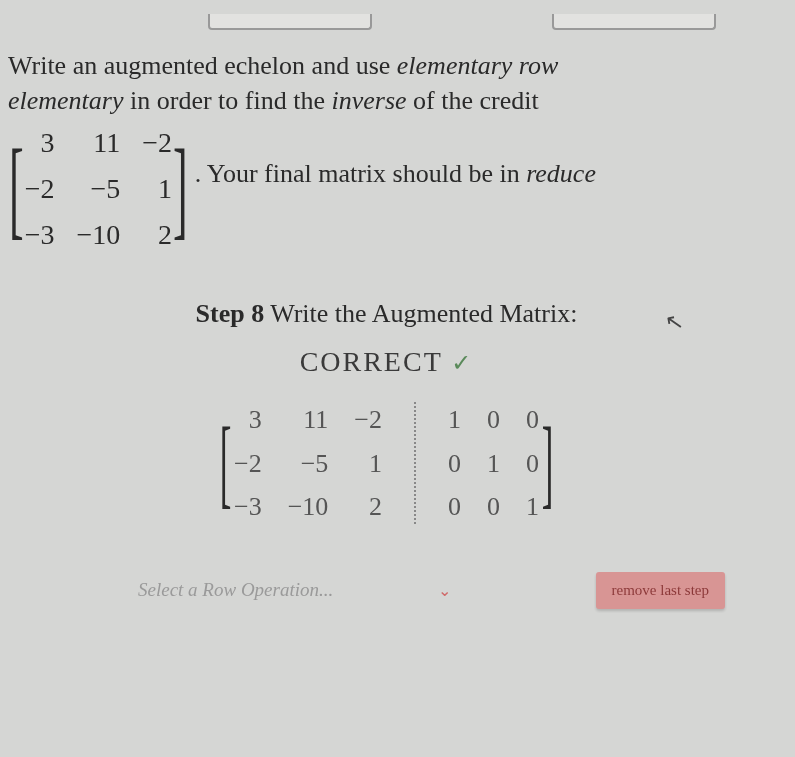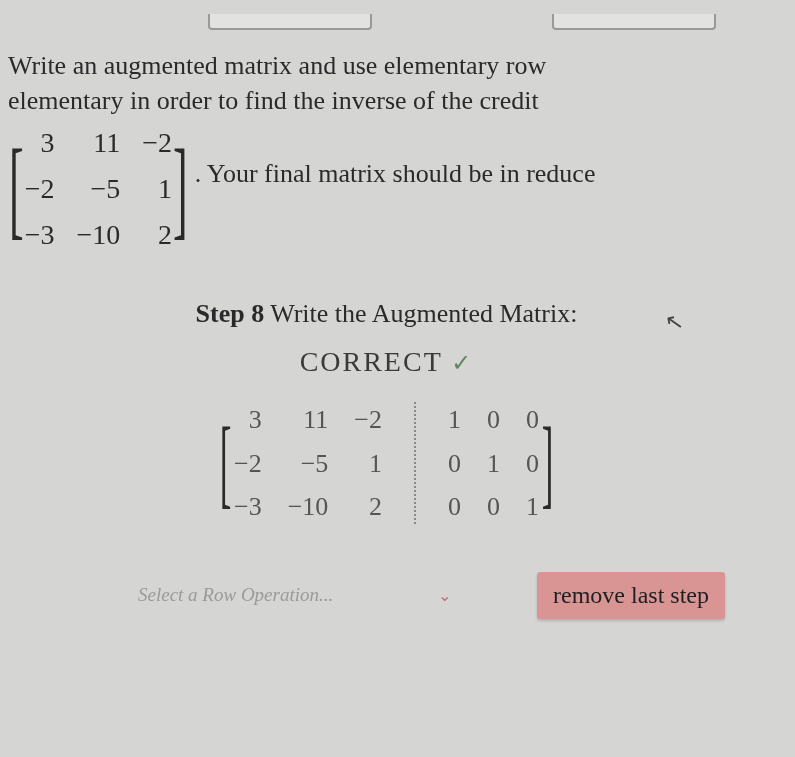--- a/index.html
+++ b/index.html
@@ -14,20 +14,21 @@
   }
   .page {
     padding: 40px 0 0 8px;
     font-size: 26px;
     line-height: 1.35;
   }
   .problem-text {
     padding: 0 8px 0 0;
   }
   .italic {
+    font-style: italic;
   }
   .matrix-inline {
     display: inline-flex;
     align-items: center;
     vertical-align: middle;
     margin: 6px 0;
   }
   .matrix-row {
     display: flex;
     gap: 6px;
@@ -126,24 +127,24 @@
     margin-left: 130px;
   }
   .chevron {
     color: #d06a6a;
     font-size: 16px;
     margin-left: 100px;
     font-style: normal;
   }
   .remove-btn {
     background: #d98a8a;
-    color: #000000;
+    color: #7f1d1d;
     border: none;
     padding: 10px 16px;
-    font-size: 24px;
+    font-size: 15px;
     font-family: Georgia, serif;
     border-radius: 3px;
     box-shadow: 0 2px 3px rgba(0,0,0,0.2);
     opacity: 0.85;
   }
   .val { font-family: Georgia, serif; }
   .top-boxes {
     display:flex;
     gap: 180px;
     margin: -26px 0 18px 200px;
@@ -161,21 +162,21 @@
 <body>
 
 <div class="page">
 
   <div class="top-boxes">
     <div class="top-box"></div>
     <div class="top-box"></div>
   </div>
 
   <div class="problem-text">
-    <span>Write an augmented matrix and use </span><span class="italic">elementary row</span><br>
+    <span>Write an augmented echelon and use </span><span class="italic">elementary row</span><br>
     <span class="italic">elementary</span><span> in order to find the </span><span class="italic">inverse</span><span> of the credit</span>
   </div>
 
   <div class="matrix-row">
     <div class="matrix-inline">
       <div class="bracket">[</div>
       <div class="matrix-block">
         <div class="matrix-col">
           <span class="val">3</span>
           <span class="val">−2</span>

